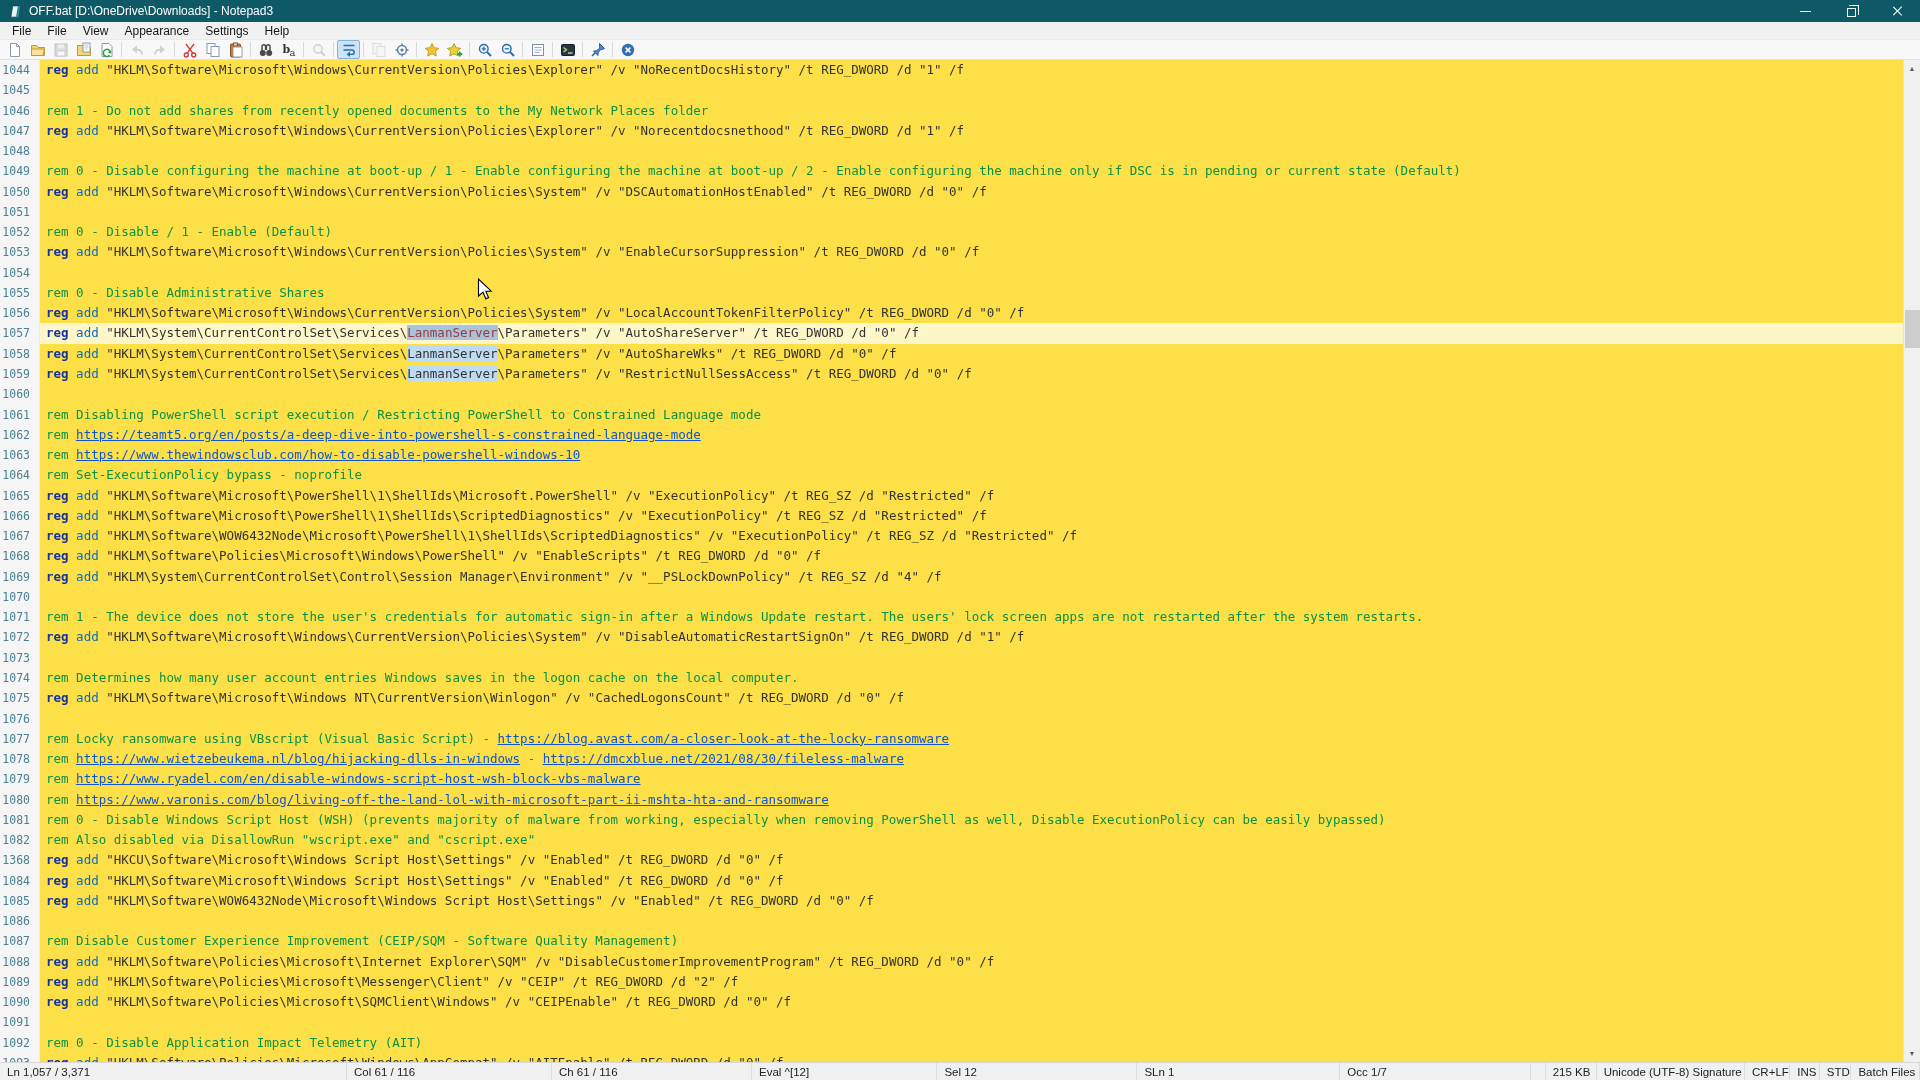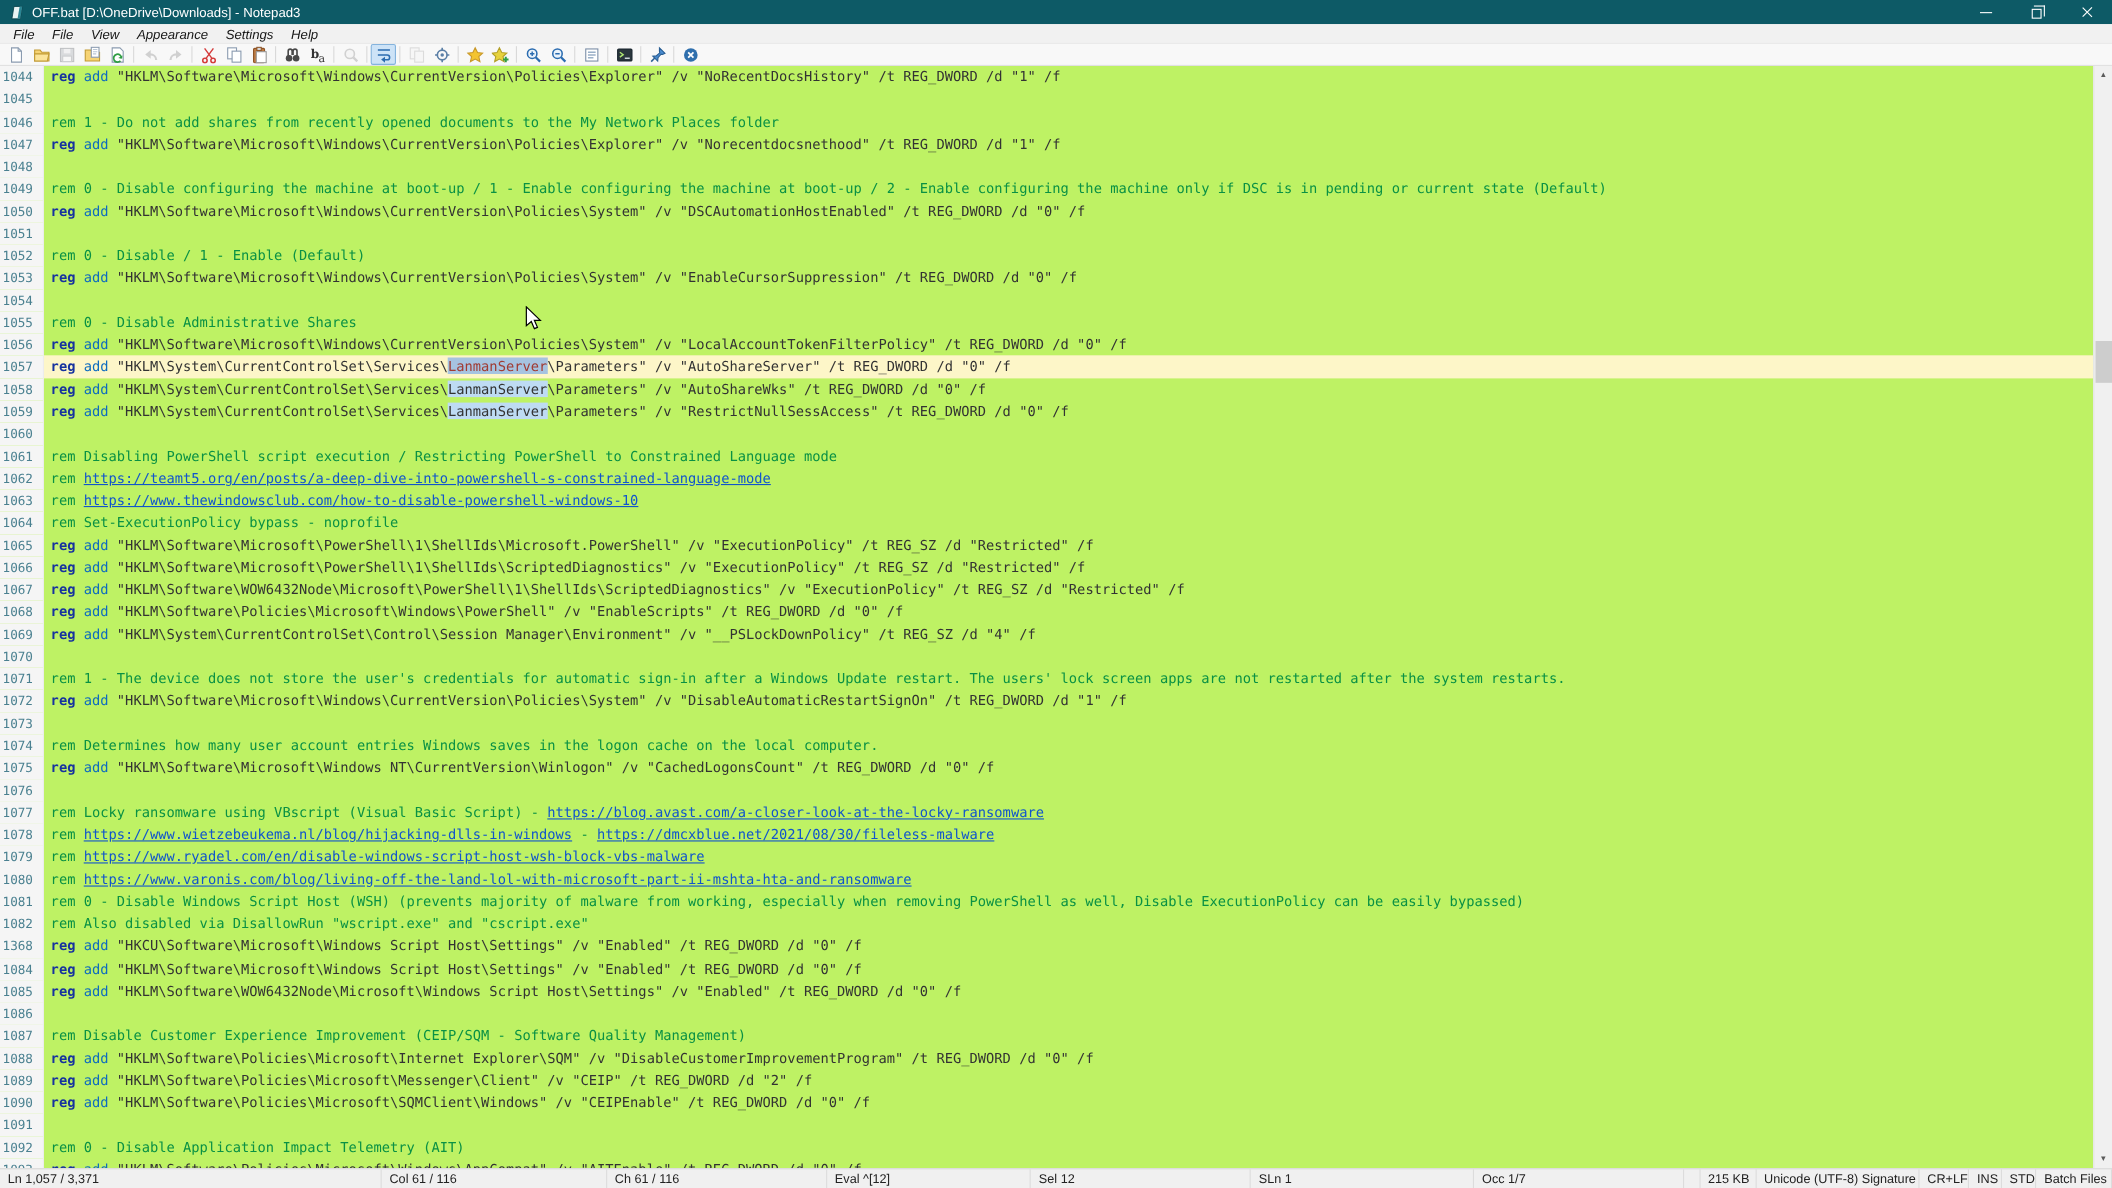--- a/index.html
+++ b/index.html
@@ -24,40 +24,40 @@
   .g-restore::before{ content:""; position:absolute; left:1px; top:-4px; width:9px; height:9px; border:1px solid #fff; border-left:none; border-bottom:none; }
   .g-close{ position:relative; width:12px; height:12px; }
   .g-close::before,.g-close::after{ content:""; position:absolute; left:5.5px; top:0; width:1.4px; height:12px; background:#fff; }
   .g-close::before{ transform:rotate(45deg); } .g-close::after{ transform:rotate(-45deg); }
 
   
   .menubar{
     height:18px; background:#f1f1f1; display:flex; align-items:center;
     font-size:12px; color:#161616; border-bottom:1px solid #eaeaea;
   }
-  .menu-item{ padding:1px 8px;font-style:italic; }
+  .menu-item{ padding:1px 8px; }
   .menu-item:first-child{ margin-left:4px; }
 
   
   .toolbar{
     height:20px; background:#f8f8f8; display:flex; align-items:center;
     padding-left:3px; border-bottom:1px solid #e1e1e1;
   }
   .tbtn{
     width:23px; height:19px; display:flex; align-items:center; justify-content:center;
     border:1px solid transparent; border-radius:2px; flex:none;
   }
   .tbtn.active{ background:#cde3f7; border-color:#84b3dd; }
   .tbtn.disabled{ opacity:.42; filter:grayscale(85%); }
   .tsep{ width:1px; height:15px; background:#d9d9d9; margin:0 3px; flex:none; }
 
   
   .editor{
     position:absolute; top:60px; left:0; right:17px; height:1002px;
-    overflow:hidden; background:#bef264;
+    overflow:hidden; background:#fde047;
   }
   .line{
     display:flex; height:20.28px; line-height:20.28px; white-space:pre;
     font-family:"DejaVu Sans Mono", monospace; font-size:12.5px;
   }
   .ln{
     flex:none; width:40px; text-align:right; padding-right:9px;
     background:#f5f5f5; color:#4a8090; font-size:11.5px;
     border-right:1px solid #ececec;
   }

